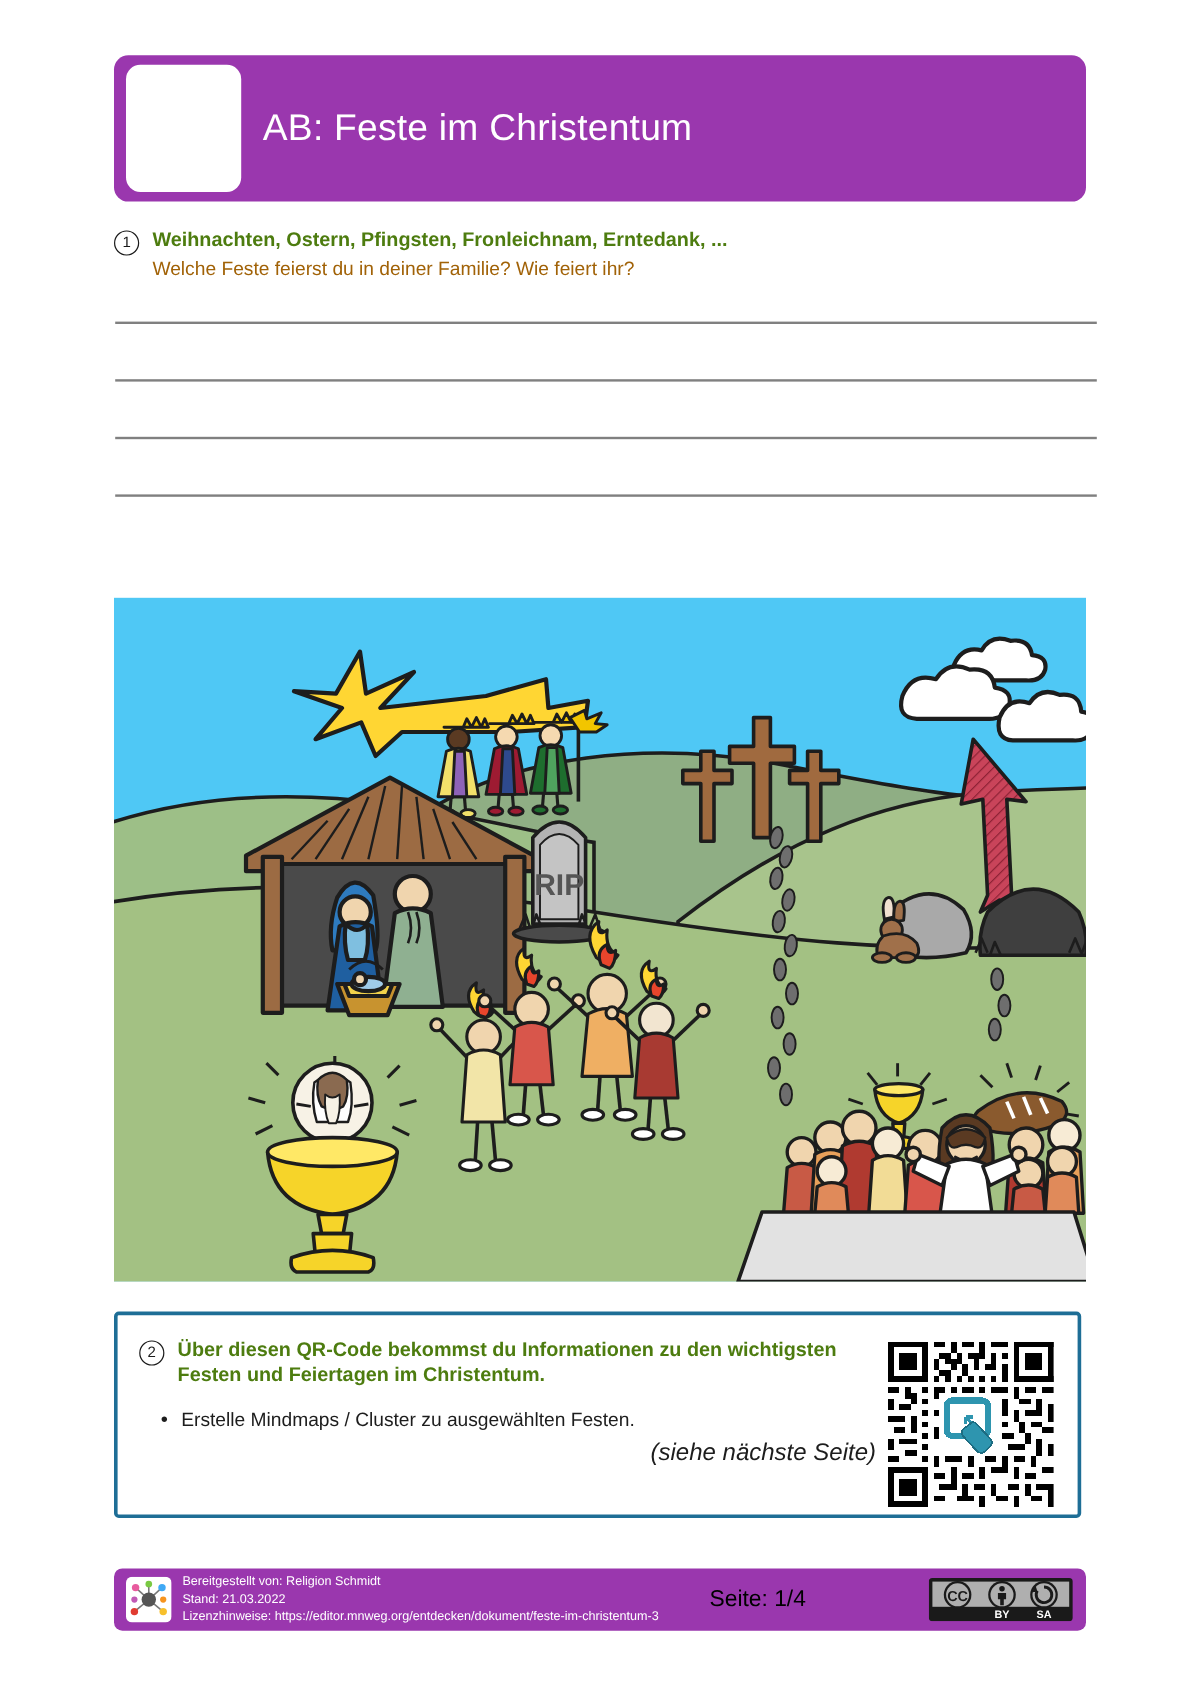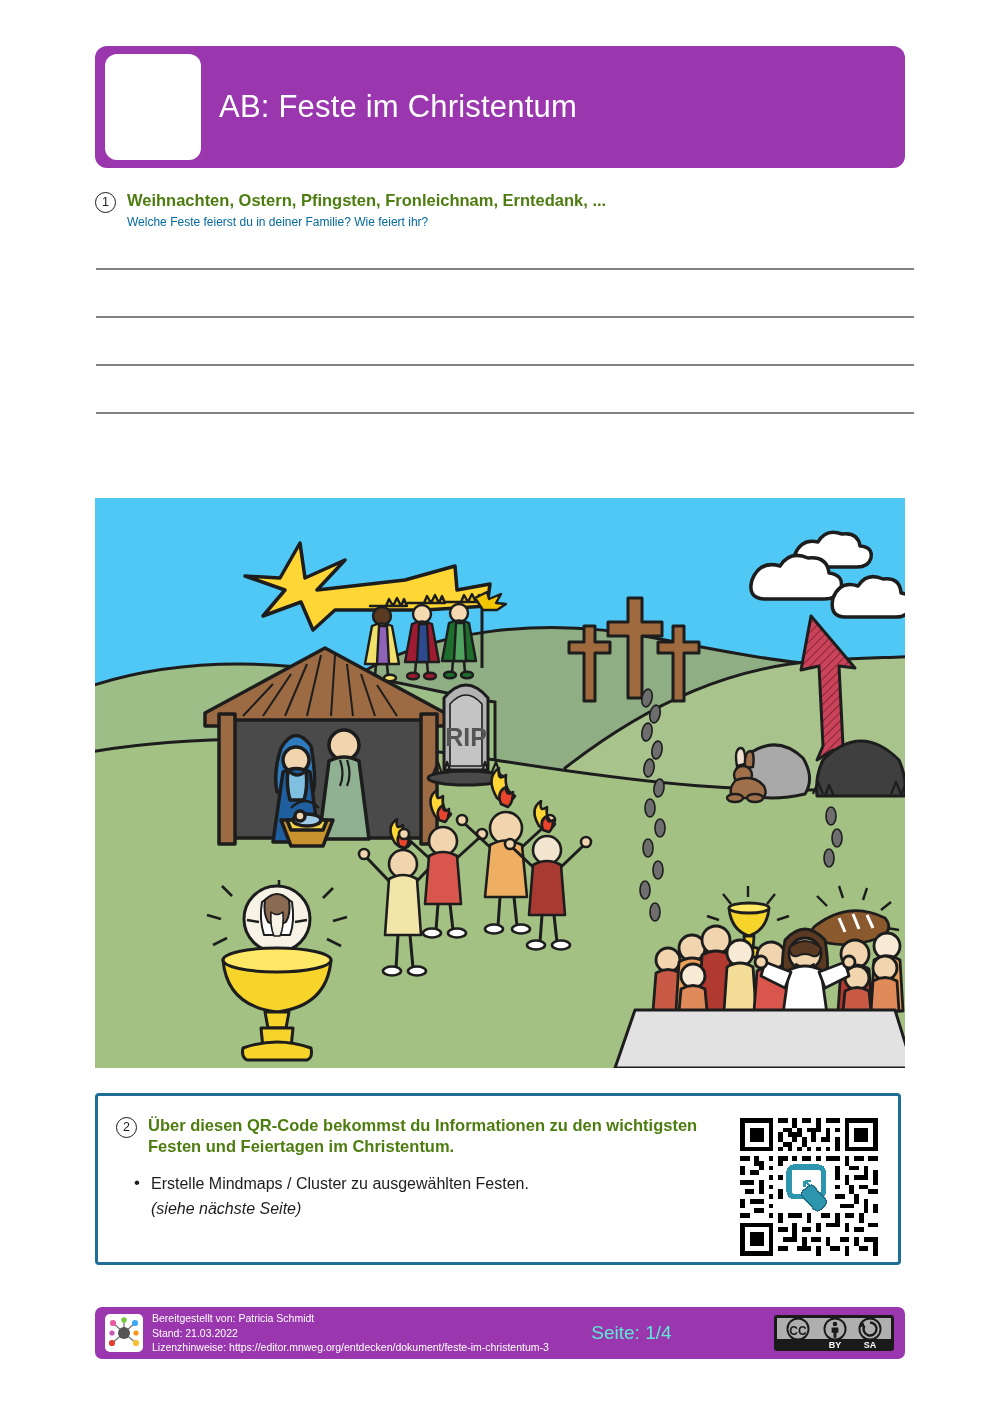--- a/index.html
+++ b/index.html
@@ -89,22 +89,22 @@
   .task-body {
     margin-left: 11px;
   }
   .task-head {
     font-size: 16.5px;
     font-weight: bold;
     color: #4d7c0f;
     line-height: 1.28;
   }
   .task-sub {
-    font-size: 12px;
-    color: #0369a1;
+    font-size: 16px;
+    color: #a16207;
     margin-top: 4px;
     line-height: 1.3;
   }
 
   
   .lines {
     position: absolute;
     left: 96px;
     top: 268px;
     width: 818px;
@@ -159,24 +159,25 @@
   .bullet::before {
     content: "\2022";
     position: absolute;
     left: 0;
     top: -1px;
     font-size: 17px;
     color: #1d1d1d;
   }
   .bullet-note {
     font-style: italic;
-    font-size: 16px;
+    font-size: 20px;
     color: #1d1d1d;
     padding-left: 17px;
     line-height: 1.45;
+    text-align: right;
   }
   .qr-slot {
     width: 142px;
     flex: none;
     padding-top: 3px;
   }
   .qr-slot svg { display: block; }
 
   
   .footer {
@@ -201,21 +202,21 @@
   .footer-meta {
     margin-left: 9px;
     color: #ffffff;
     font-size: 10.5px;
     line-height: 1.42;
     flex: none;
   }
   .footer-page {
     flex: 1;
     text-align: center;
-    color: #5eead4;
+    color: #000000;
     font-size: 19px;
     margin-left: -60px;
   }
   .cc-badge {
     flex: none;
     width: 121px;
     height: 36px;
     text-align: center;
   }
   .cc-badge svg { display: block; }
@@ -749,21 +750,21 @@
         <circle cx="8" cy="9" r="3.1" fill="#E85B9E"></circle>
         <circle cx="30" cy="9" r="3.1" fill="#3FA9F5"></circle>
         <circle cx="7" cy="29" r="3.1" fill="#E03C31"></circle>
         <circle cx="31" cy="29" r="3.1" fill="#F7C02C"></circle>
         <circle cx="19" cy="6" r="2.8" fill="#7AC943"></circle>
         <circle cx="31" cy="19" r="2.6" fill="#F7941E"></circle>
         <circle cx="7" cy="19" r="2.6" fill="#C159B5"></circle>
       </svg>
     </div>
     <div class="footer-meta">
-      <div>Bereitgestellt von: Patricia Schmidt</div>
+      <div>Bereitgestellt von: Religion Schmidt</div>
       <div>Stand: 21.03.2022</div>
       <div>Lizenzhinweise: https://editor.mnweg.org/entdecken/dokument/feste-im-christentum-3</div>
     </div>
     <div class="footer-page">Seite: 1/4</div>
     <div class="cc-badge">
       <svg width="120" height="36" viewBox="0 0 120 36" xmlns="http://www.w3.org/2000/svg">
         <rect x="0" y="0" width="120" height="36" rx="3" fill="#1a1a1a"></rect>
         <rect x="3" y="3" width="114" height="21" fill="#AFAFAF"></rect>
 
         <circle cx="24" cy="14" r="11.5" fill="#1a1a1a"></circle>

